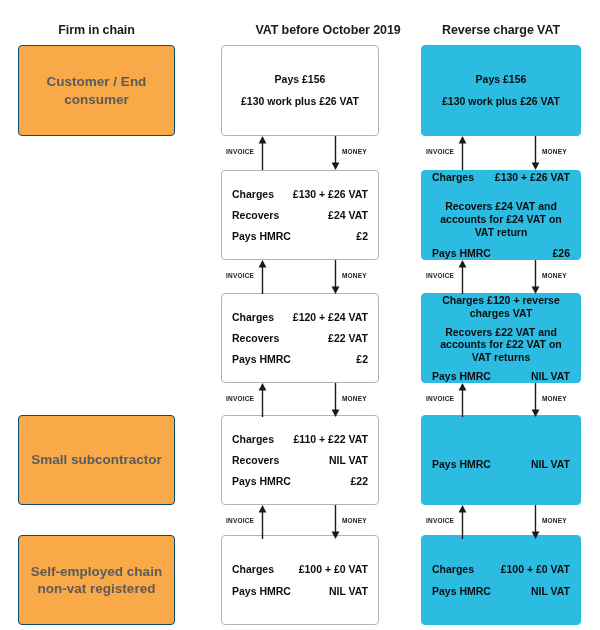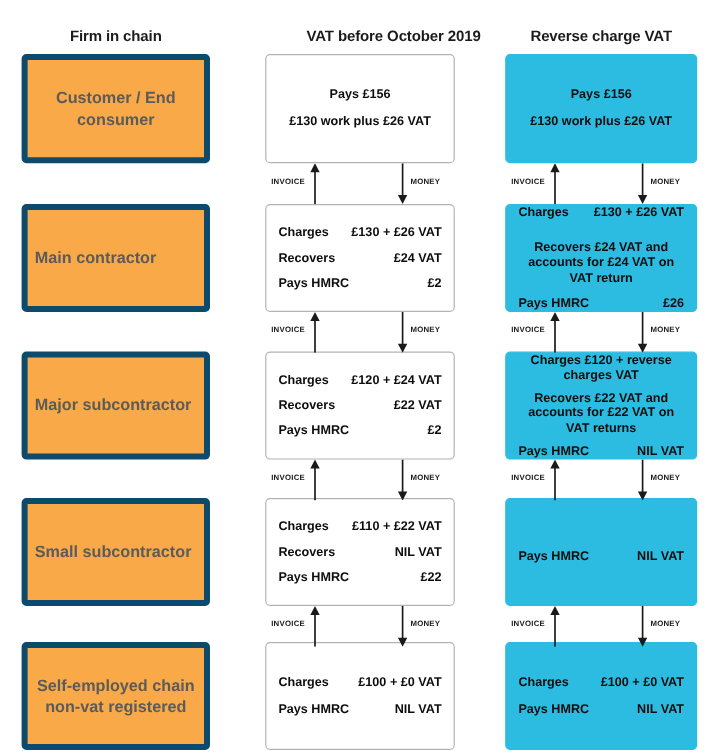--- a/index.html
+++ b/index.html
@@ -51,22 +51,22 @@
     border-radius: 4px;
     display: flex;
     flex-direction: column;
     justify-content: center;
   }
 
   .box.firm {
     left: 18px;
     width: 157px;
     background: #F9A948;
-    border: 5px solid #0c4a6e;
-    align-items: flex-start;
+    border: 1px solid #0c4a6e;
+    align-items: center;
     text-align: center;
   }
   .firm-label {
     font-size: 13.5px;
     font-weight: bold;
     color: #5b5b5b;
     line-height: 1.28;
     padding: 0 6px;
   }
 
@@ -158,23 +158,20 @@
           <div class="spacer-sm"></div>
           <div class="centered">£130 work plus £26 VAT</div>
         </div>
         <div class="box rev" style="top: 0px; height: 91px;">
           <div class="centered">Pays £156</div>
           <div class="spacer-sm"></div>
           <div class="centered">£130 work plus £26 VAT</div>
         </div>
       </div>
       <div class="row" style="top: 155px; height: 90px;">
-        <div class="box firm" style="top: 0px; height: 90px;">
-          <div class="firm-label">Main contractor</div>
-        </div>
         <div class="box old" style="top: 0px; height: 90px;">
           <div class="kv">
             <span class="k">Charges</span>
             <span class="v">£130 + £26 VAT</span>
           </div>
           <div class="spacer-sm"></div>
           <div class="kv">
             <span class="k">Recovers</span>
             <span class="v">£24 VAT</span>
           </div>
@@ -193,23 +190,20 @@
           <div class="spacer-sm"></div>
           <div class="centered">Recovers £24 VAT and accounts for £24 VAT on VAT return</div>
           <div class="spacer-sm"></div>
           <div class="kv">
             <span class="k">Pays HMRC</span>
             <span class="v">£26</span>
           </div>
         </div>
       </div>
       <div class="row" style="top: 278px; height: 90px;">
-        <div class="box firm" style="top: 0px; height: 90px;">
-          <div class="firm-label">Major subcontractor</div>
-        </div>
         <div class="box old" style="top: 0px; height: 90px;">
           <div class="kv">
             <span class="k">Charges</span>
             <span class="v">£120 + £24 VAT</span>
           </div>
           <div class="spacer-sm"></div>
           <div class="kv">
             <span class="k">Recovers</span>
             <span class="v">£22 VAT</span>
           </div>

